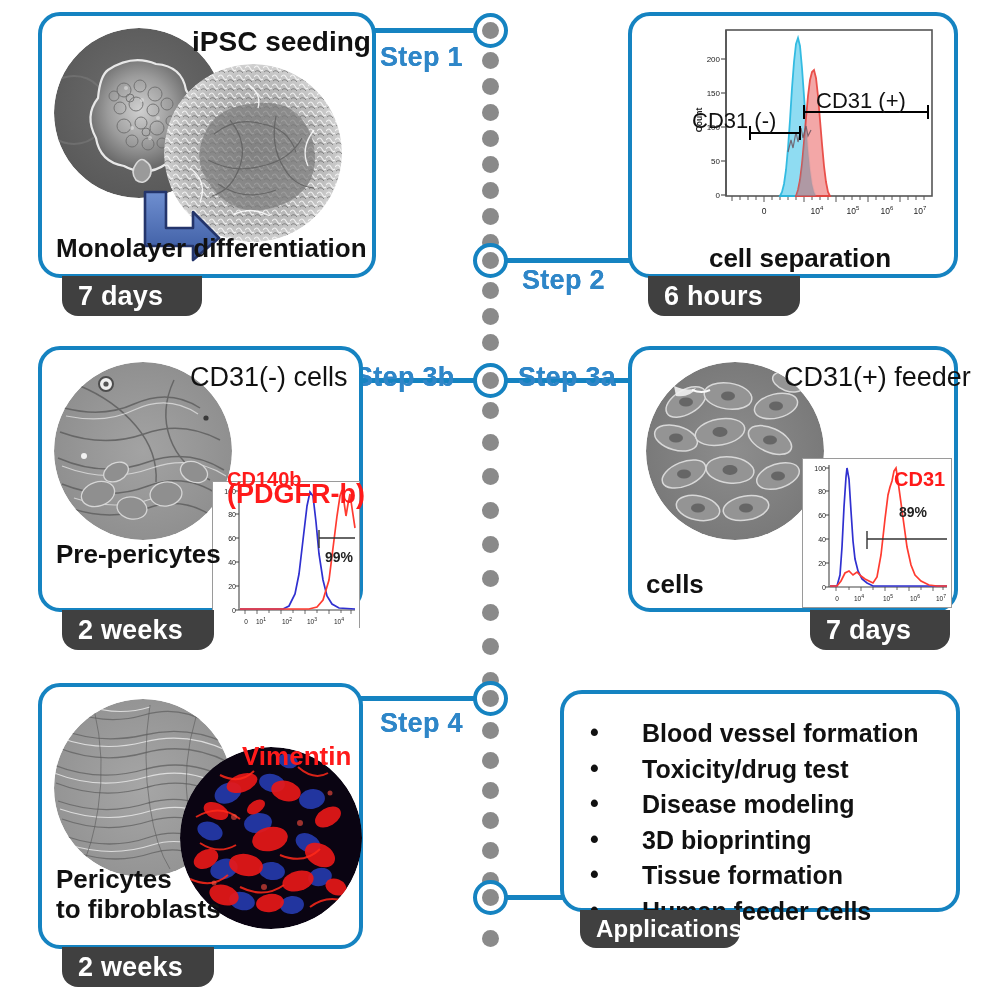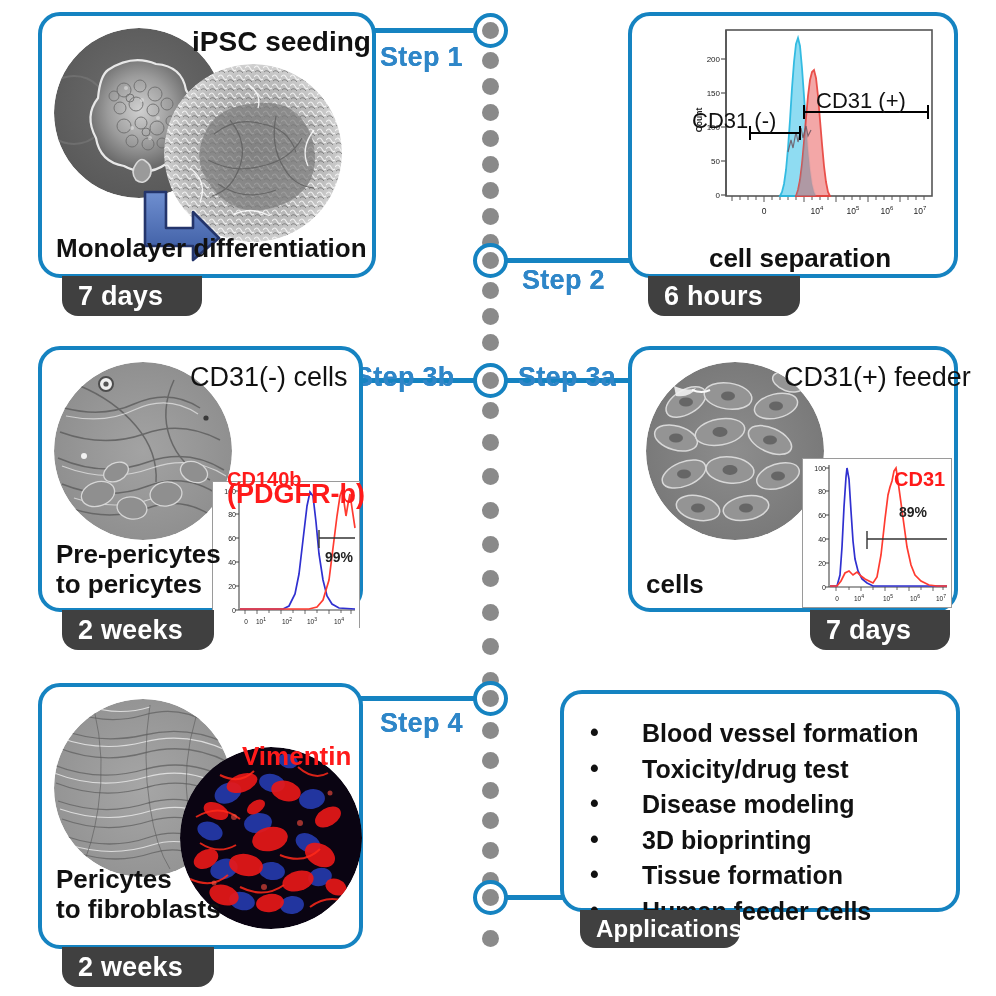--- a/index.html
+++ b/index.html
@@ -388,21 +388,20 @@
           <line x1="106" y1="56" x2="142" y2="56"></line>
           <line x1="106" y1="48" x2="106" y2="66"></line>
         </g>
         <text class="axlab" x="112" y="80" font-size="14" font-weight="bold" fill="#111">99%</text>
       </svg>
     </div>
     <div class="pred" style="left:185px;top:118px;font-size:20px;">CD140b</div>
     <div class="pred" style="left:185px;top:129px;font-size:27px;">(PDGFR-b)</div>
 
     <div class="pbold" style="left:14px;top:190px;">Pre-pericytes</div>
-    <div class="pbold" style="left:14px;top:220px;">to pericytes</div>
   </div>
   <div class="badge" style="left:62px;top:610px;width:152px;height:40px;font-size:27px;">2 weeks</div>
 
   <div class="panel" style="left:628px;top:346px;width:330px;height:266px;">
     <div class="micro" style="left:14px;top:12px;width:178px;height:178px;">
       <svg width="178" height="178" viewBox="0 0 178 178">
         <defs>
           <radialGradient id="m4bg" cx="50%" cy="50%" r="65%">
             <stop offset="0%" stop-color="#8d8d8d"></stop>
               <stop offset="100%" stop-color="#747474"></stop>

